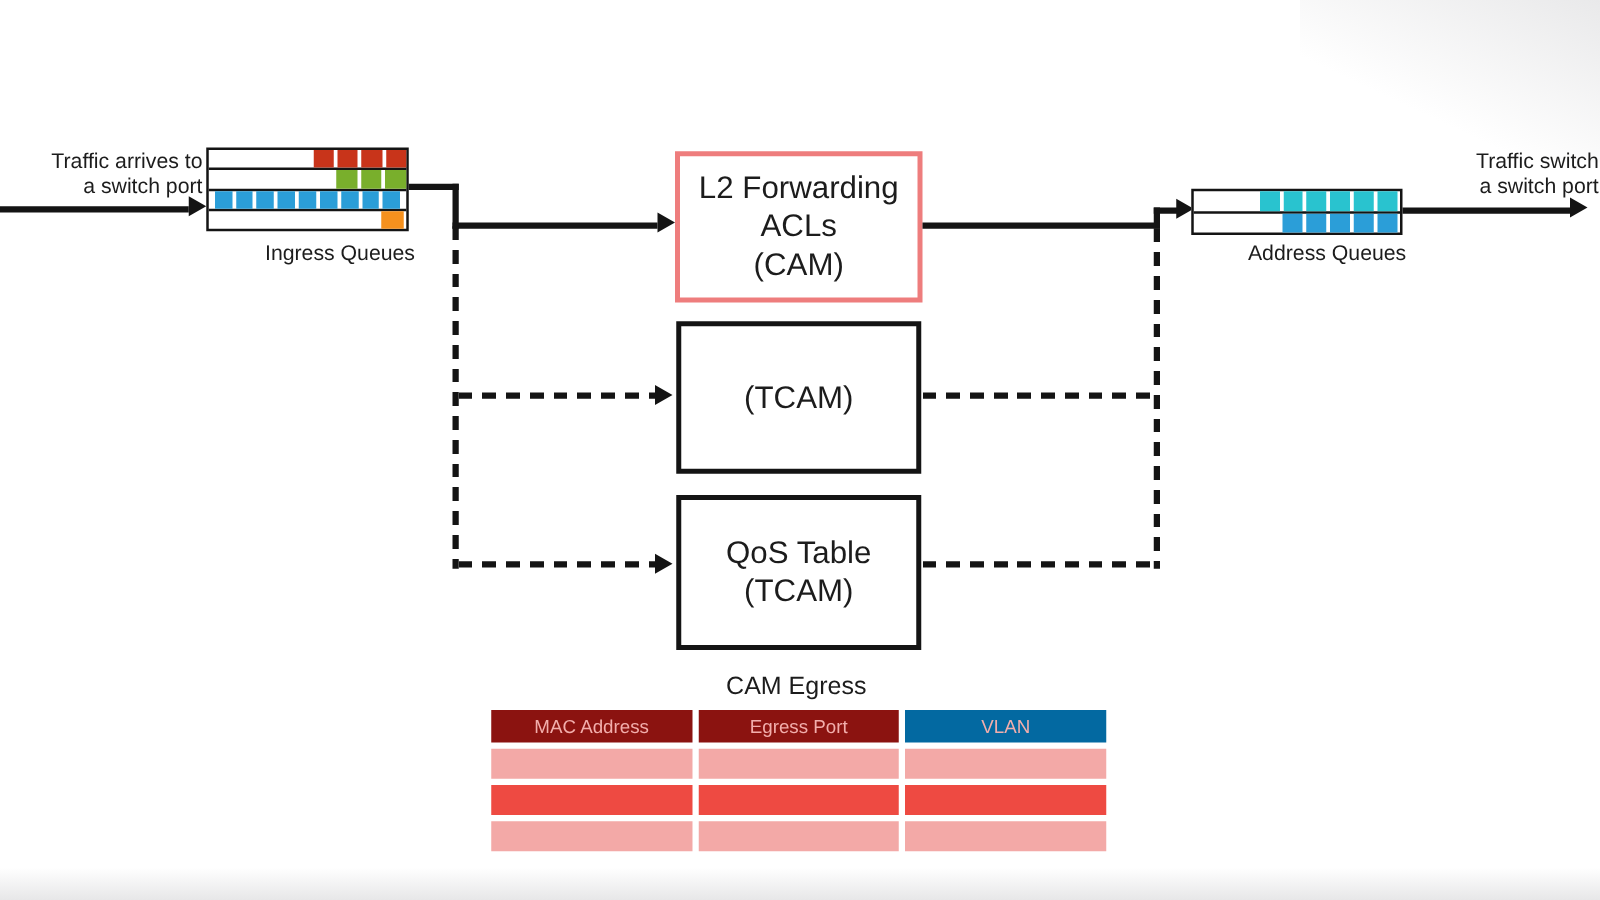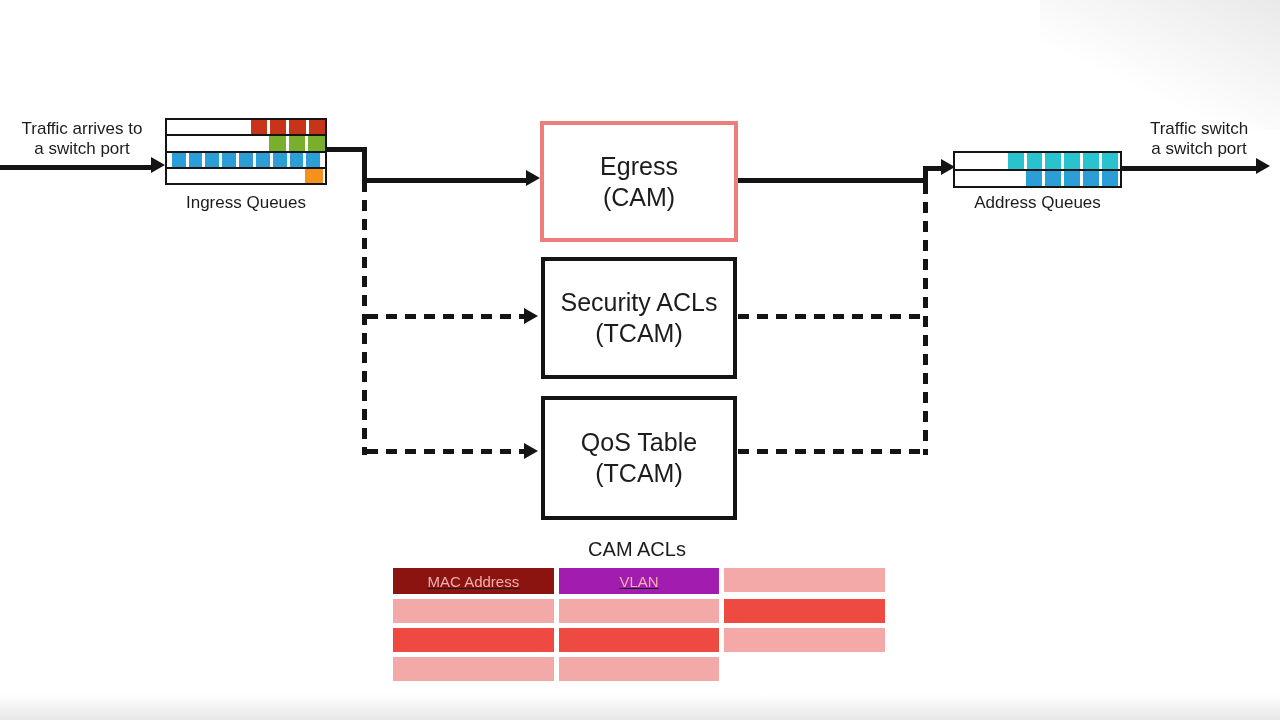--- a/index.html
+++ b/index.html
@@ -26,21 +26,21 @@
   .q-row{flex:1;position:relative;border-bottom:2px solid #141414;}
   .q-row:last-child{border-bottom:none;}
   .q-seg{position:absolute;top:0;bottom:0;display:flex;gap:3px;}
   .q-block{flex:1;}
 
   
   .node{background:#fff;box-sizing:border-box;display:flex;flex-direction:column;
     align-items:center;justify-content:center;text-align:center;
     font-size:25px;line-height:1.24;border:4px solid #141414;}
 
-  .small-label{font-size:17px;line-height:1.2;text-align:center;}
+  .small-label{font-size:17px;line-height:1.2;text-align:right;}
   .cam-title{font-size:20px;text-align:center;}
 
   
   .cam-grid{display:grid;grid-template-columns:repeat(3,1fr);column-gap:5px;row-gap:5px;}
   .cam-head{height:26px;display:flex;align-items:center;justify-content:center;
     font-size:15px;background:#8b1310;color:#f2aeac;}
   .cam-cell{height:24px;}
 </style>
 </head>
 <body>
@@ -99,25 +99,25 @@
   <div class="abs hline" style="left:362px;top:178px;width:164px;"></div>
   <div class="abs arr-r" style="left:526px;top:170px;"></div>
 
   <div class="abs vdash" style="left:362px;top:181px;height:274px;"></div>
   <div class="abs hdash" style="left:367px;top:314px;width:157px;"></div>
   <div class="abs arr-r" style="left:524px;top:308px;"></div>
   <div class="abs hdash" style="left:367px;top:449px;width:157px;"></div>
   <div class="abs arr-r" style="left:524px;top:443px;"></div>
 
   <div class="abs node" style="left: 540px; top: 121px; width: 198px; height: 121px; border-color: rgb(238, 125, 125);">
-    <div>Egress</div>
+    <div>L2 Forwarding</div>
+    <div>ACLs</div>
     <div>(CAM)</div>
   </div>
   <div class="abs node" style="left: 541px; top: 257px; width: 196px; height: 122px; border-color: rgb(20, 20, 20);">
-    <div>Security ACLs</div>
     <div>(TCAM)</div>
   </div>
   <div class="abs node" style="left: 541px; top: 396px; width: 196px; height: 124px; border-color: rgb(20, 20, 20);">
     <div>QoS Table</div>
     <div>(TCAM)</div>
   </div>
 
   <div class="abs hline" style="left:738px;top:178px;width:190px;"></div>
   <div class="abs vline" style="left:923px;top:166px;height:17px;"></div>
   <div class="abs hline" style="left:923px;top:166px;width:22px;"></div>
@@ -149,24 +149,25 @@
     </div>
   <div class="abs small-label" style="left:950px;top:193px;width:175px;">Address Queues</div>
 
   <div class="abs small-label" style="left:1119px;top:119px;width:160px;">
     <div>Traffic switch</div>
     <div>a switch port</div>
   </div>
   <div class="abs hline" style="left:1122px;top:166px;width:138px;"></div>
   <div class="abs arr-r" style="left:1256px;top:158px;"></div>
 
-  <div class="abs cam-title" style="left:497px;top:538px;width:280px;">CAM ACLs</div>
-  <div class="abs cam-grid" style="left:393px;top:568px;width:492px;text-decoration:underline;">
+  <div class="abs cam-title" style="left:497px;top:538px;width:280px;">CAM Egress</div>
+  <div class="abs cam-grid" style="left:393px;top:568px;width:492px;">
     <div class="cam-head" style="background: rgb(139, 19, 16); color: rgb(242, 174, 172);">MAC Address</div>
-    <div class="cam-head" style="background: #a21caf; color: rgb(242, 174, 172);">VLAN</div>
+    <div class="cam-head" style="background: rgb(139, 19, 16); color: rgb(242, 174, 172);">Egress Port</div>
+    <div class="cam-head" style="background: #0369a1; color: rgb(242, 174, 172);">VLAN</div>
   <div class="cam-cell" style="background: rgb(243, 169, 167);"></div>
       <div class="cam-cell" style="background: rgb(243, 169, 167);"></div>
       <div class="cam-cell" style="background: rgb(243, 169, 167);"></div>
       <div class="cam-cell" style="background: rgb(238, 74, 66);"></div>
       <div class="cam-cell" style="background: rgb(238, 74, 66);"></div>
       <div class="cam-cell" style="background: rgb(238, 74, 66);"></div>
       <div class="cam-cell" style="background: rgb(243, 169, 167);"></div>
       <div class="cam-cell" style="background: rgb(243, 169, 167);"></div>
       <div class="cam-cell" style="background: rgb(243, 169, 167);"></div>
     </div>

